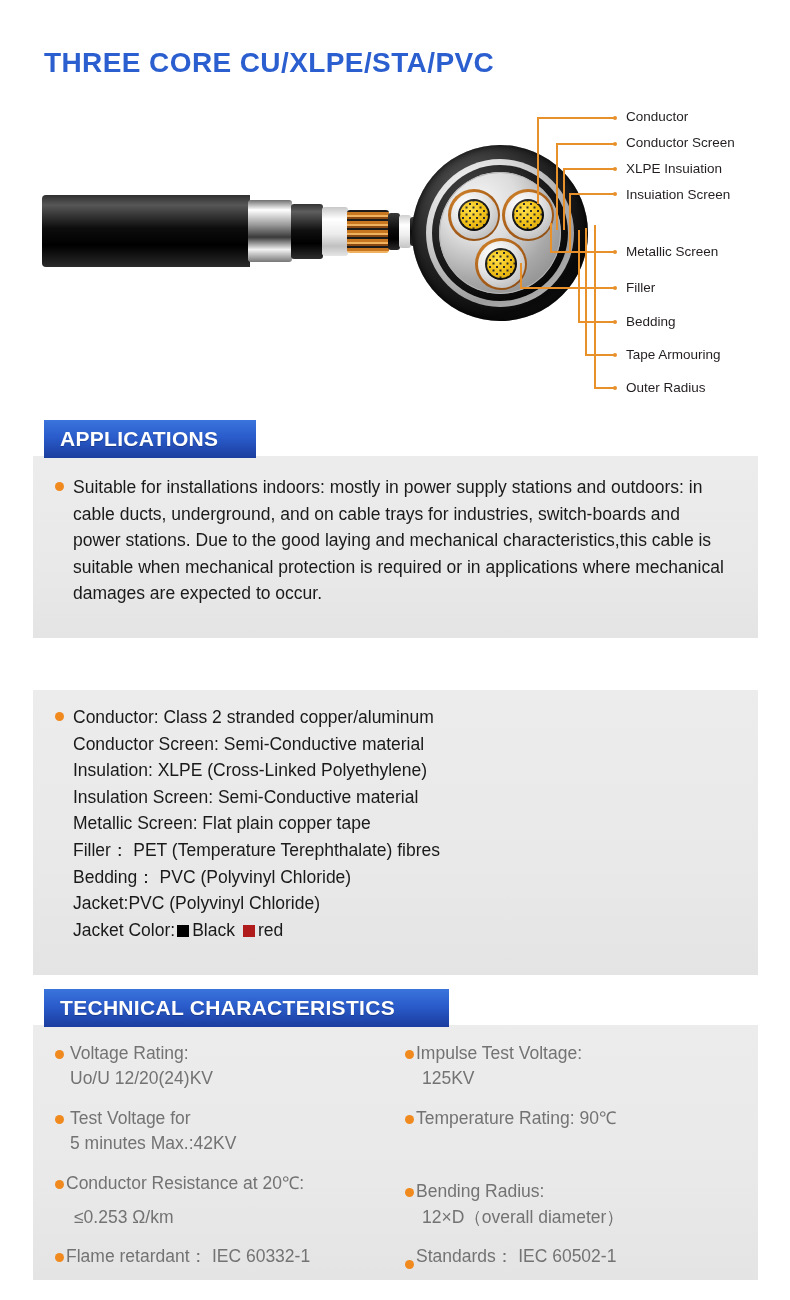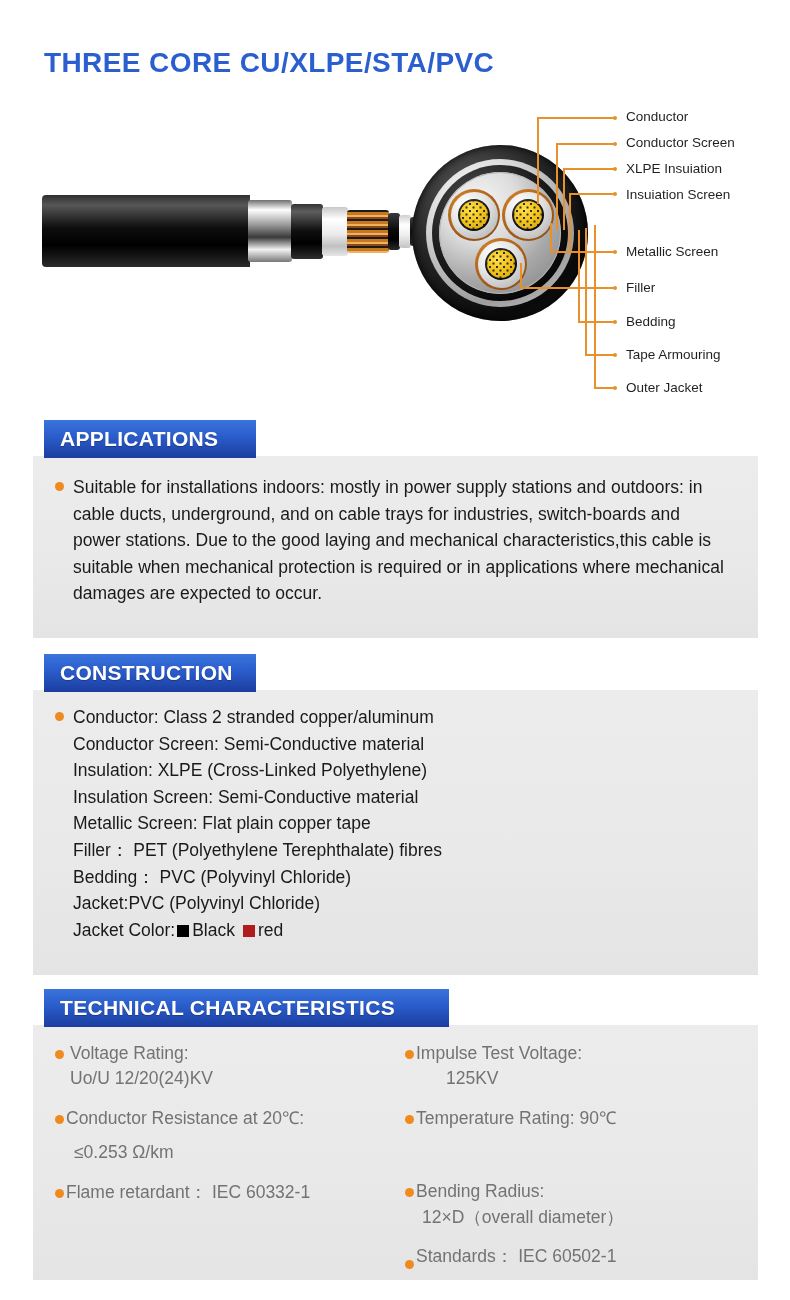--- a/index.html
+++ b/index.html
@@ -212,47 +212,46 @@
     <div class="lbl" style="left:626px;top:219px;">Bedding</div>
 
     <div class="lead leadv" style="left:585px;top:133px;height:126px;"></div>
     <div class="lead leadh" style="left:585px;top:259px;width:30px;"></div>
     <div class="dot" style="left:613px;top:257.5px;"></div>
     <div class="lbl" style="left:626px;top:252px;">Tape Armouring</div>
 
     <div class="lead leadv" style="left:594px;top:130px;height:163px;"></div>
     <div class="lead leadh" style="left:594px;top:292px;width:21px;"></div>
     <div class="dot" style="left:613px;top:290.5px;"></div>
-    <div class="lbl" style="left:626px;top:285px;">Outer Jacket</div>
+    <div class="lbl" style="left:626px;top:285px;">Outer Radius</div>
   </div>
 
   <div class="section" style="top:420px;height:218px;padding-left:19px;">
     <div class="panel" style="height:182px;"></div>
     <div class="tab" style="width:212px;">APPLICATIONS</div>
     <div style="position:absolute;left:22px;top:54px;width:680px;">
       <div class="bitem">
         <div class="bul"></div>
         <div class="btxt" style="max-width:652px;">Suitable for installations indoors: mostly in power supply stations and outdoors: in cable ducts, underground, and on cable trays for industries, switch-boards and power stations. Due to the good laying and mechanical characteristics,this cable is suitable when mechanical protection is required or in applications where mechanical damages are expected to occur.</div>
       </div>
     </div>
   </div>
 
   <div class="section" style="top:654px;height:322px;">
     <div class="panel" style="height:285px;"></div>
-    <div class="tab" style="width:212px;">CONSTRUCTION</div>
     <div style="position:absolute;left:22px;top:50px;width:690px;">
       <div class="bitem">
         <div class="bul"></div>
         <div style="display:block;">
           <div class="sub">Conductor: Class 2 stranded copper/aluminum</div>
           <div class="sub">Conductor Screen: Semi-Conductive material</div>
           <div class="sub">Insulation: XLPE (Cross-Linked Polyethylene)</div>
           <div class="sub">Insulation Screen: Semi-Conductive material</div>
           <div class="sub">Metallic Screen: Flat plain copper tape</div>
-          <div class="sub">Filler： PET (Polyethylene Terephthalate) fibres</div>
+          <div class="sub">Filler： PET (Temperature Terephthalate) fibres</div>
           <div class="sub">Bedding： PVC (Polyvinyl Chloride)</div>
           <div class="sub">Jacket:PVC (Polyvinyl Chloride)</div>
           <div class="sub">
             <span>Jacket Color:</span><span class="sw" style="background:#000000;"></span><span>Black</span><span class="sw" style="background:#B01C1C;margin-left:8px;"></span><span>red</span>
           </div>
         </div>
       </div>
     </div>
   </div>
 
@@ -264,40 +263,47 @@
 
       <div class="tccol" style="padding-right:10px;">
         <div class="tcrow" style="margin-bottom:14px;">
           <div class="tcb"></div>
           <div class="tct">
             <div>Voltage Rating:</div>
             <div>Uo/U 12/20(24)KV</div>
           </div>
         </div>
         <div class="tcrow" style="margin-bottom:14px;">
+          <div class="tcb"></div>
+          <div class="tct">
+            <div>Test Voltage for</div>
+            <div>5 minutes Max.:42KV</div>
+          </div>
+        </div>
+        <div class="tcrow" style="margin-bottom:14px;">
           <div class="tcb" style="margin-right:2px;"></div>
           <div class="tct">
             <div>Conductor Resistance at 20℃:</div>
             <div style="padding-left:8px;margin-top:9px;">≤0.253 Ω/km</div>
           </div>
         </div>
         <div class="tcrow" style="margin-bottom:0;">
           <div class="tcb" style="margin-right:2px;"></div>
           <div class="tct">
             <div>Flame retardant： IEC 60332-1</div>
           </div>
         </div>
       </div>
 
       <div class="tccol">
         <div class="tcrow" style="margin-bottom:14px;">
           <div class="tcb" style="margin-right:2px;"></div>
           <div class="tct">
             <div>Impulse Test Voltage:</div>
-            <div style="padding-left:6px;margin-left:24px;">125KV</div>
+            <div style="padding-left:6px;">125KV</div>
           </div>
         </div>
         <div class="tcrow" style="margin-bottom:48px;">
           <div class="tcb" style="margin-right:2px;"></div>
           <div class="tct">
             <div>Temperature Rating: 90℃</div>
           </div>
         </div>
         <div class="tcrow" style="margin-bottom:14px;">
           <div class="tcb" style="margin-right:2px;"></div>

